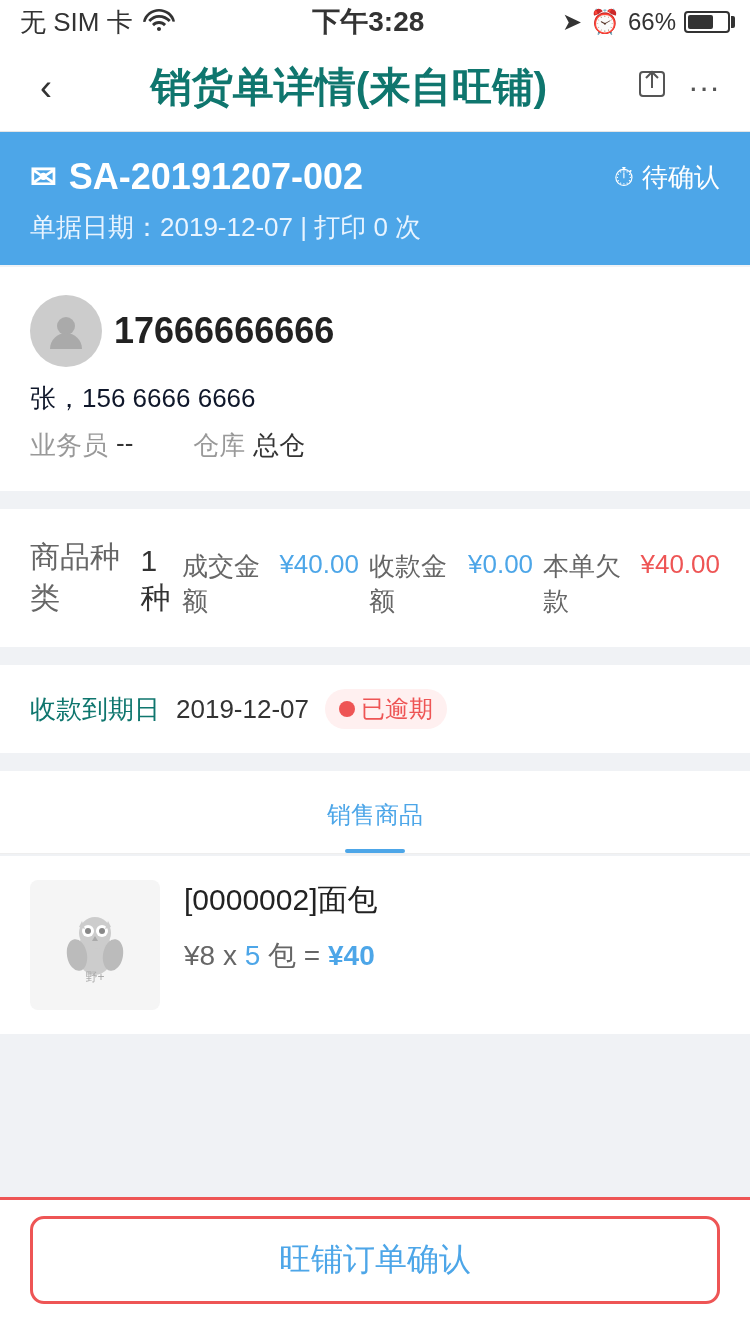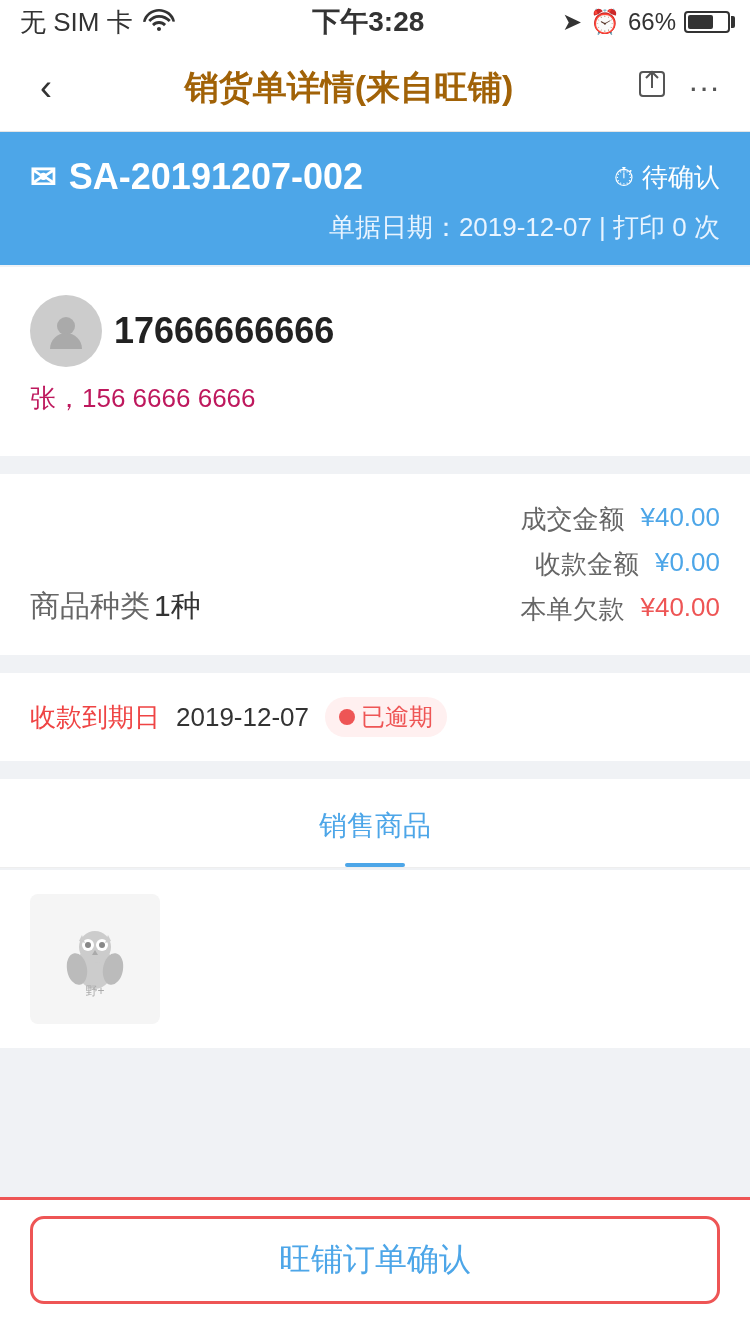--- a/index.html
+++ b/index.html
@@ -79,23 +79,23 @@
       padding: 0 30px;
       border-bottom: 1px solid #e5e5e5;
     }
     .nav-back {
       font-size: 36px;
       color: #333;
       cursor: pointer;
       padding: 10px;
     }
     .nav-title {
-      font-size: 34px;
+      font-size: 41px;
       font-weight: 600;
-      color: #a16207;
+      color: #0f766e;
     }
     .nav-right {
       display: flex;
       align-items: center;
       gap: 20px;
     }
     .nav-icon {
       font-size: 32px;
       color: #555;
       cursor: pointer;
@@ -127,21 +127,20 @@
     .status-badge {
       display: flex;
       align-items: center;
       gap: 8px;
       color: #fff;
       font-size: 26px;
     }
     .order-meta {
       font-size: 26px;
       color: #e8f4ff;
-      text-align: right;
     }
 
     
     .customer-card {
       background: #fff;
       padding: 28px 30px;
       margin-bottom: 2px;
     }
     .customer-row {
       display: flex;
@@ -161,21 +160,21 @@
       color: #888;
       flex-shrink: 0;
     }
     .customer-name {
       font-size: 36px;
       font-weight: 600;
       color: #222;
     }
     .customer-detail {
       font-size: 26px;
-      color: #be185d;
+      color: #0f172a;
       margin-bottom: 12px;
     }
     .customer-attrs {
       display: flex;
       font-size: 26px;
       color: #666;
       gap: 60px;
     }
     .attr-item {
       display: flex;
@@ -195,21 +194,21 @@
     .summary-left {
       display: flex;
       align-items: flex-end;
       gap: 4px;
       font-size: 30px;
     }
     .summary-label { color: #666; }
     .summary-value { color: #333; font-weight: 500; }
     .summary-right {
       display: flex;
-      flex-direction: column;
+      flex-direction: row;
       align-items: flex-end;
       gap: 10px;
     }
     .summary-item {
       display: flex;
       gap: 16px;
       font-size: 26px;
     }
     .si-label { color: #666; }
     .si-value { color: #4da6e8; font-weight: 500; }
@@ -218,21 +217,21 @@
     
     .due-card {
       background: #fff;
       padding: 24px 30px;
       margin-bottom: 2px;
       display: flex;
       align-items: center;
       gap: 16px;
       font-size: 26px;
     }
-    .due-label { color: #ef4444; }
+    .due-label { color: #0f766e; }
     .due-date { color: #333; }
     .overdue-badge {
       background: #fff0f0;
       color: #e55;
       border-radius: 20px;
       padding: 4px 14px;
       font-size: 24px;
       display: flex;
       align-items: center;
       gap: 6px;
@@ -249,21 +248,21 @@
     .tabs-bar {
       background: #fff;
       display: flex;
       margin-bottom: 2px;
       border-bottom: 1px solid #eee;
     }
     .tab-item {
       flex: 1;
       text-align: center;
       padding: 28px 0 22px;
-      font-size: 28px;
+      font-size: 24px;
       color: #999;
       cursor: pointer;
       position: relative;
     }
     .tab-item.active {
       color: #4da6e8;
     }
     .tab-item.active::after {
       content: '';
       position: absolute;
@@ -410,20 +409,30 @@
   <div class="customer-row">
     <div class="avatar">
       <svg width="40" height="40" viewBox="0 0 40 40">
           <circle cx="20" cy="15" r="9" fill="#aaa"></circle>
           <path d="M4 38c0-8.8 7.2-16 16-16s16 7.2 16 16" fill="#aaa"></path>
         </svg>
     </div>
     <span class="customer-name">17666666666</span>
   </div>
   <div class="customer-detail">张，156 6666 6666</div>
+  <div class="customer-attrs">
+    <div class="attr-item">
+      <span class="attr-label">业务员</span>
+      <span class="attr-value">--</span>
+    </div>
+    <div class="attr-item">
+      <span class="attr-label">仓库</span>
+      <span class="attr-value">总仓</span>
+    </div>
+  </div>
 </div>
 
 <div class="divider"></div>
 
 <div class="summary-card">
   <div class="summary-left">
     <span class="summary-label">商品种类</span>
     <span class="summary-value">1种</span>
   </div>
   <div class="summary-right">
@@ -480,20 +489,33 @@
 
       <polygon points="27,16 30,24 24,22" fill="#ccc"></polygon>
       <polygon points="53,16 56,22 50,24" fill="#ccc"></polygon>
 
       <ellipse cx="22" cy="50" rx="10" ry="16" fill="#bbb" transform="rotate(-10 22 50)"></ellipse>
       <ellipse cx="58" cy="50" rx="10" ry="16" fill="#bbb" transform="rotate(10 58 50)"></ellipse>
 
       <text x="40" y="76" text-anchor="middle" font-size="12" fill="#aaa" font-family="sans-serif">野+</text>
     </svg>
   </div>
+  <div class="product-info">
+    <div class="product-name">
+      <span>[0000002]</span><span>面包</span>
+    </div>
+    <div class="product-price">
+      <span>¥8</span>
+      <span>x</span>
+      <span class="price-qty">5</span>
+      <span>包</span>
+      <span>=</span>
+      <span class="price-highlight">¥40</span>
+    </div>
+  </div>
 </div>
 
 <div class="content-area" style="height: 280px;"></div>
 
 <div class="bottom-bar">
   <button class="confirm-btn">
     <span>旺铺订单确认</span>
   </button>
 </div>
 

